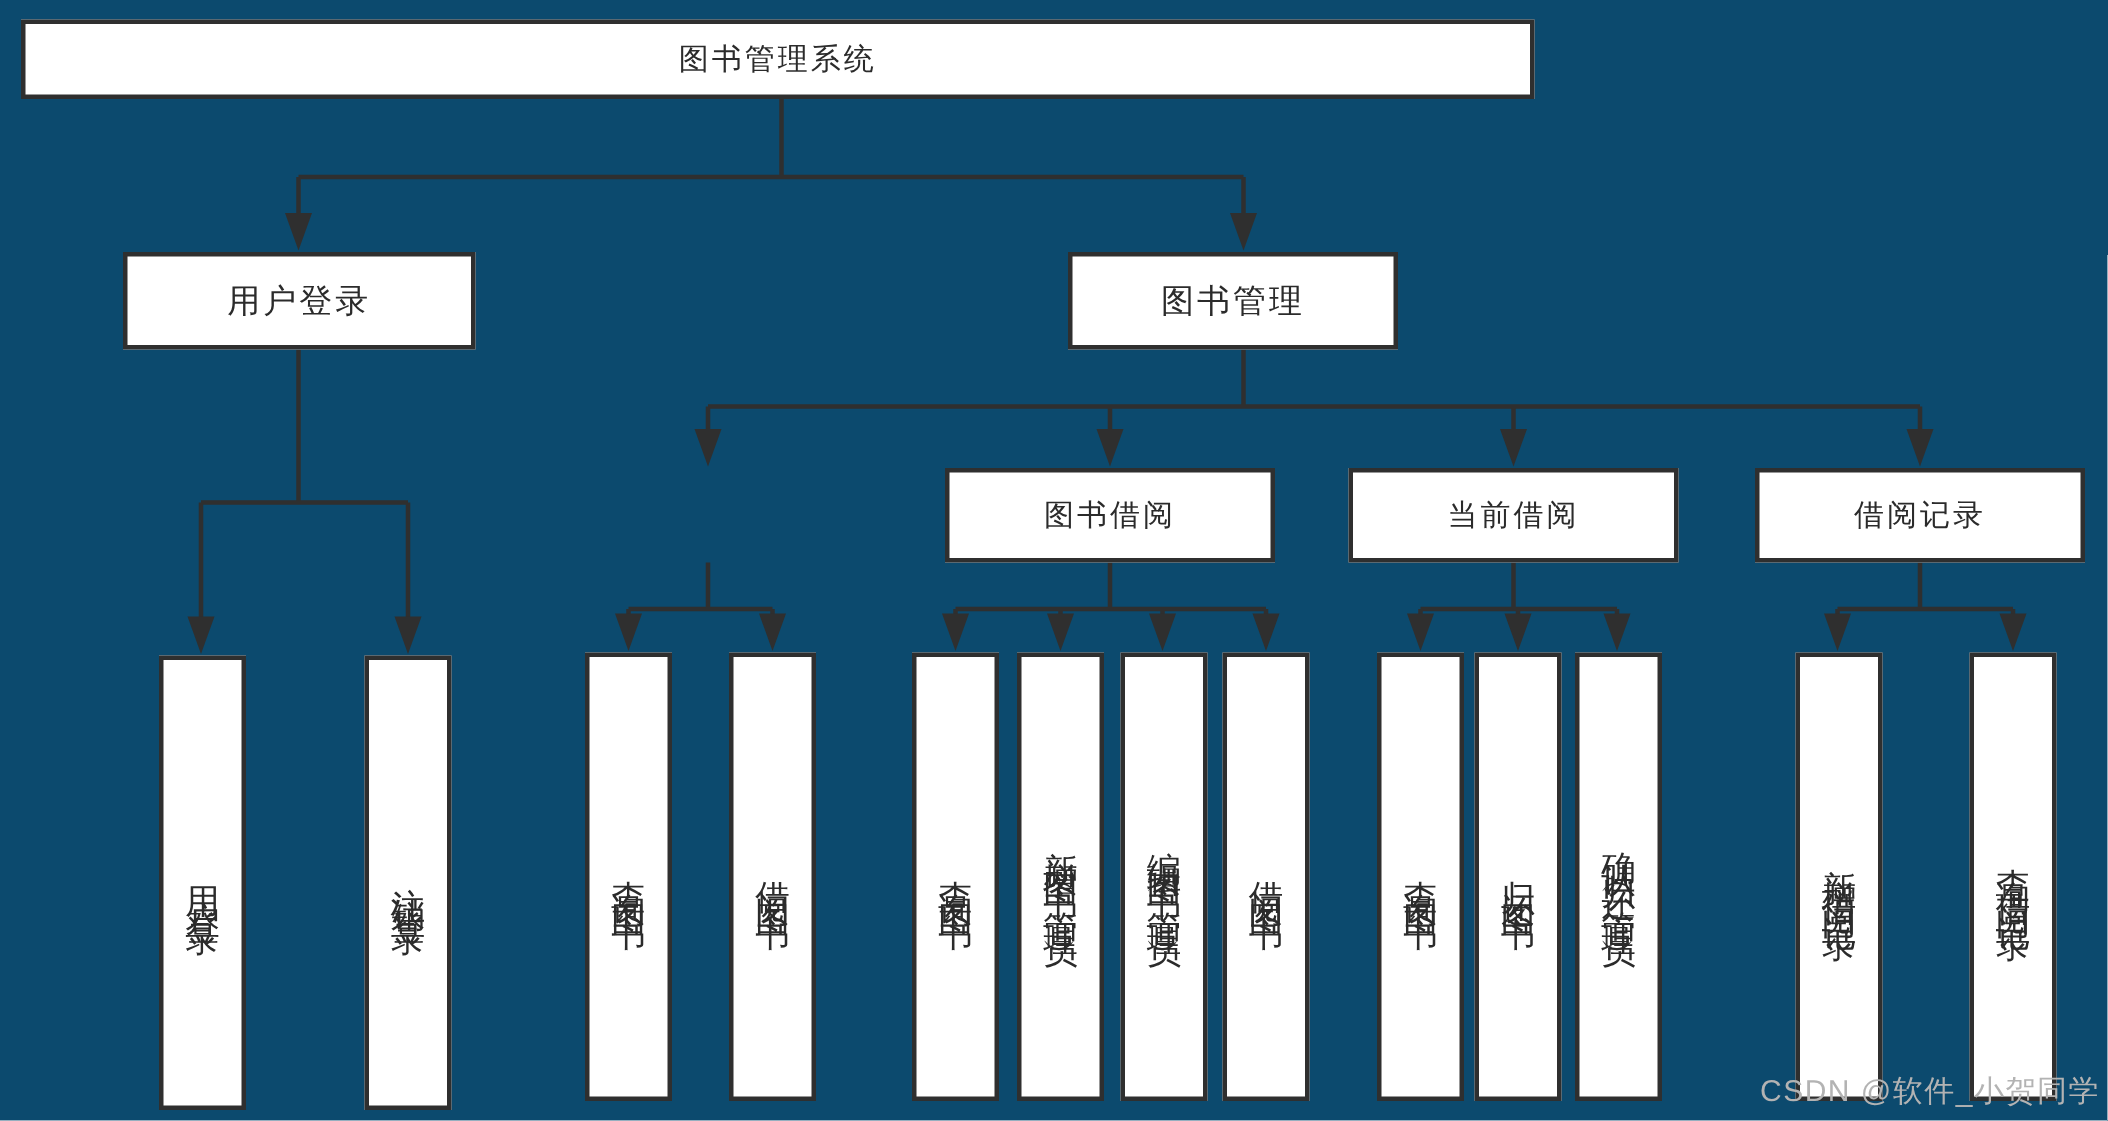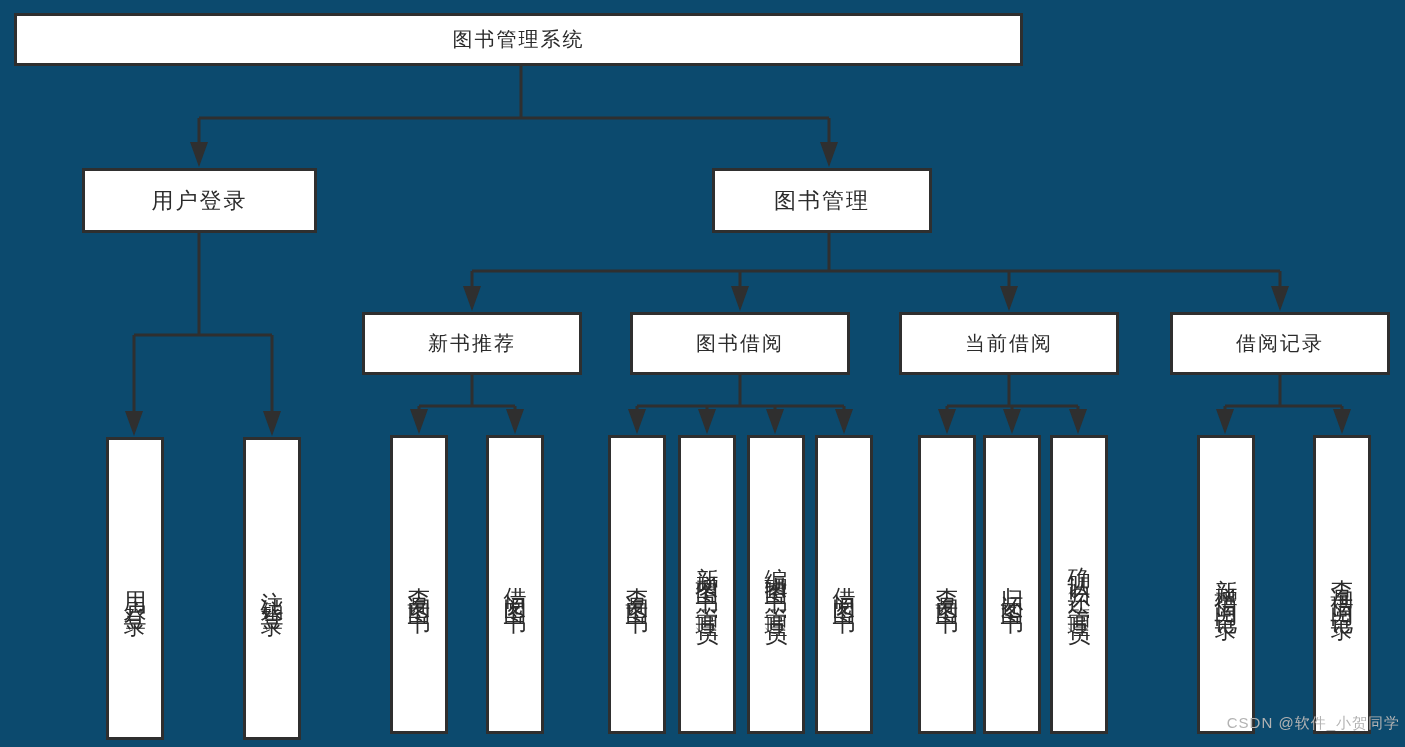--- a/index.html
+++ b/index.html
@@ -43,21 +43,21 @@
     writing-mode: vertical-lr;
     text-orientation: mixed;
     font-size: 23px;
     letter-spacing: 8px;
     line-height: 1;
   }
   .watermark {
     position: absolute;
     top: 714px;
     right: 5px;
-    font-size: 15px;
+    font-size: 20px;
     letter-spacing: 1px;
     color: #b3b3b3;
     z-index: 2;
     white-space: nowrap;
   }
 </style>
 </head>
 <body>
 
 <div class="canvas">
@@ -106,23 +106,20 @@
     <span>图书管理系统</span>
   </div>
 
   <div class="box h lvl1-box" style="left:82px; top:168px; width:235px; height:65px;">
     <span>用户登录</span>
   </div>
   <div class="box h lvl1-box" style="left:712px; top:168px; width:220px; height:65px;">
     <span>图书管理</span>
   </div>
 
-  <div class="box h lvl2-box" style="left:362px; top:312px; width:220px; height:63px;">
-    <span>新书推荐</span>
-  </div>
   <div class="box h lvl2-box" style="left:630px; top:312px; width:220px; height:63px;">
     <span>图书借阅</span>
   </div>
   <div class="box h lvl2-box" style="left:899px; top:312px; width:220px; height:63px;">
     <span>当前借阅</span>
   </div>
   <div class="box h lvl2-box" style="left:1170px; top:312px; width:220px; height:63px;">
     <span>借阅记录</span>
   </div>
 

